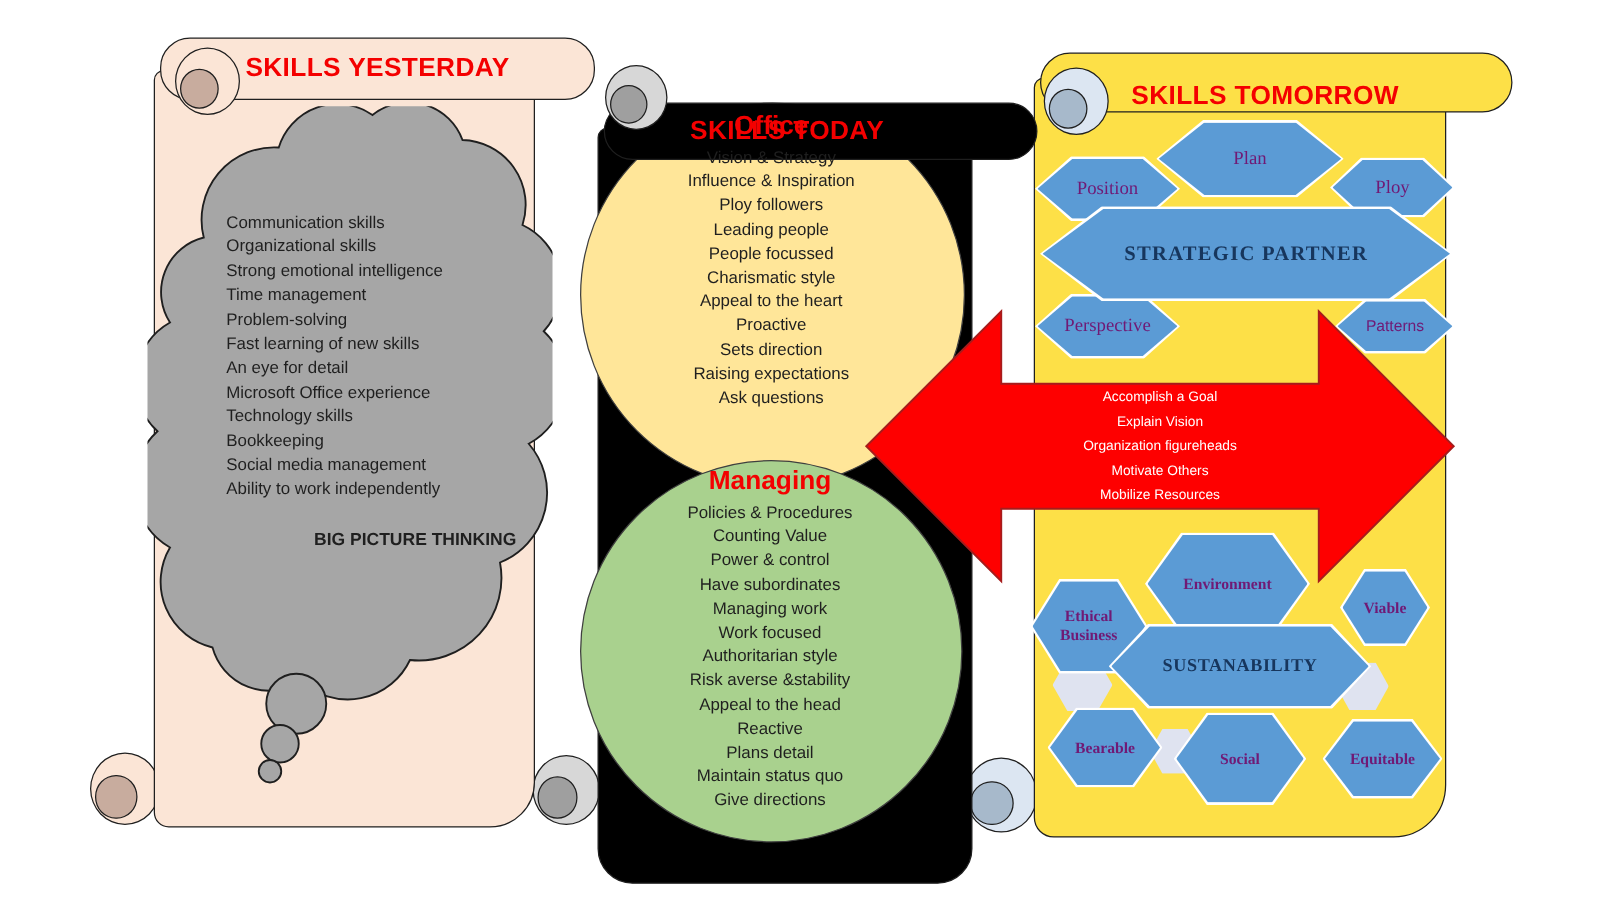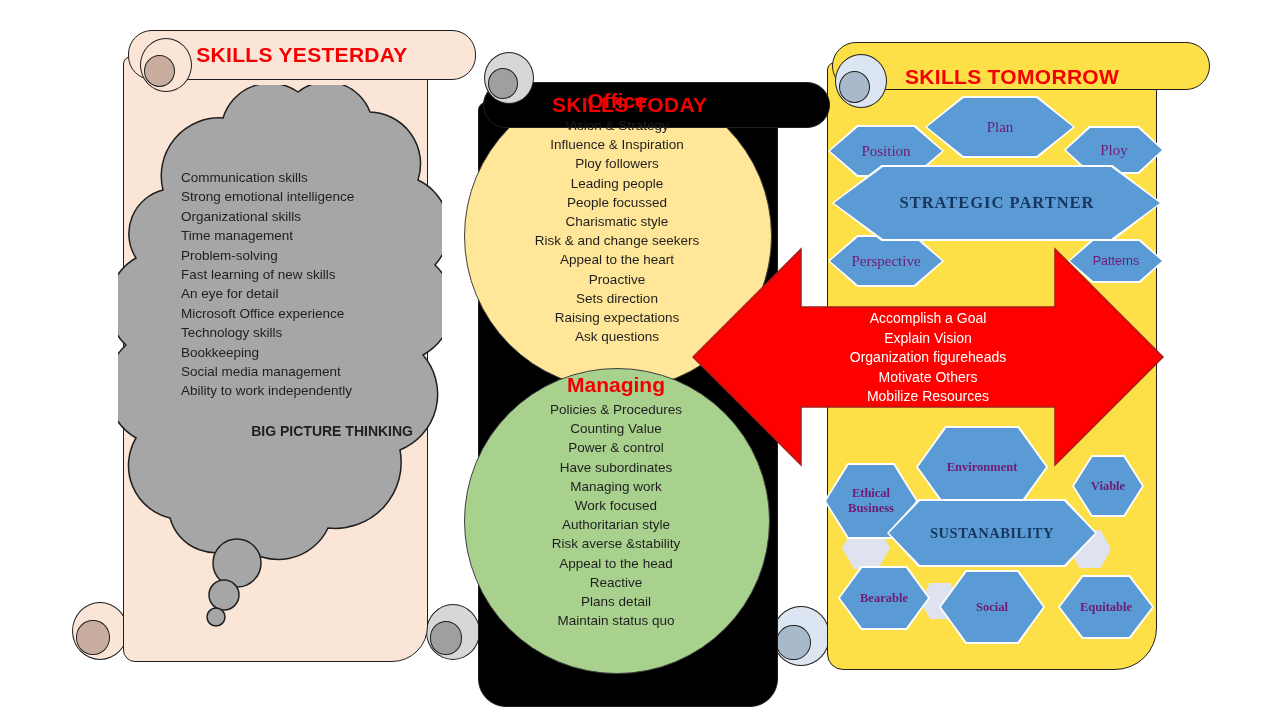--- a/index.html
+++ b/index.html
@@ -28,21 +28,21 @@
   .cloud-highlight{margin-top:21px;text-align:right;font-weight:bold;font-size:14px;color:#1f1f1f;}
 
   
   .big-circle{position:absolute;border-radius:50%;border:1.5px solid #3f3f3f;}
   .circle-content{position:absolute;text-align:center;color:#1f1f1f;font-size:13.5px;line-height:19.2px;}
   .circle-heading{font-weight:bold;color:#f40000;font-size:21px;line-height:26px;margin-bottom:2px;}
 
   
   .arrow-svg{position:absolute;left:680px;top:240px;z-index:5;}
   .arrow-text{position:absolute;left:801px;top:309px;width:254px;z-index:6;text-align:center;
-              color:#ffffff;font-size:14px;line-height:19.5px;}
+              color:#ffffff;font-size:11px;line-height:19.5px;}
 
   
   .hex{position:absolute;}
   .hex .shell{position:absolute;inset:0;background:#ffffff;}
   .hex .fill{position:absolute;inset:2px;background:#5b9bd5;}
   .hex .lbl{position:absolute;inset:0;display:flex;align-items:center;justify-content:center;
             text-align:center;font-family:"Liberation Serif",serif;font-size:15px;color:#701a75;}
   .s27 .shell,.s27 .fill{clip-path:polygon(27% 0,73% 0,100% 50%,73% 100%,27% 100%,0% 50%);}
   .s25 .shell,.s25 .fill{clip-path:polygon(25% 0,75% 0,100% 50%,75% 100%,25% 100%,0% 50%);}
   .s22 .shell,.s22 .fill{clip-path:polygon(22% 0,78% 0,100% 50%,78% 100%,22% 100%,0% 50%);}
@@ -84,22 +84,22 @@
         A 54 54 0 0 1 18 173
         A 45 45 0 0 1 45 105 Z"></path>
       <circle cx="119" cy="478" r="24" fill="#a6a6a6" stroke="#1f1f1f" stroke-width="1.5"></circle>
       <circle cx="106" cy="510" r="15" fill="#a6a6a6" stroke="#1f1f1f" stroke-width="1.5"></circle>
       <circle cx="98" cy="532" r="9" fill="#a6a6a6" stroke="#1f1f1f" stroke-width="1.5"></circle>
     </svg>
 
     <div class="cloud-text">
       <div>
           <div>Communication skills</div>
+          <div>Organizational skills</div>
           <div>Strong emotional intelligence</div>
-          <div>Organizational skills</div>
           <div>Time management</div>
           <div>Problem-solving</div>
           <div>Fast learning of new skills</div>
           <div>An eye for detail</div>
           <div>Microsoft Office experience</div>
           <div>Technology skills</div>
           <div>Bookkeeping</div>
           <div>Social media management</div>
           <div>Ability to work independently</div>
         </div>
@@ -118,21 +118,20 @@
     <div class="big-circle" style="left:464px;top:82px;width:306px;height:306px;background:#ffe699;z-index:3;"></div>
     <div class="circle-content" style="left:464px;top:88px;width:306px;z-index:6;">
       <div class="circle-heading">Office</div>
       <div>
           <div>Vision &amp; Strategy</div>
           <div>Influence &amp; Inspiration</div>
           <div>Ploy followers</div>
           <div>Leading people</div>
           <div>People focussed</div>
           <div>Charismatic style</div>
-          <div>Risk &amp; and change seekers</div>
           <div>Appeal to the heart</div>
           <div>Proactive</div>
           <div>Sets direction</div>
           <div>Raising expectations</div>
           <div>Ask questions</div>
         </div>
     </div>
 
     <div class="big-circle" style="left:464px;top:368px;width:304px;height:304px;background:#a9d18e;z-index:6;"></div>
     <div class="circle-content" style="left:464px;top:372px;width:304px;z-index:7;">
@@ -143,20 +142,21 @@
           <div>Power &amp; control</div>
           <div>Have subordinates</div>
           <div>Managing work</div>
           <div>Work focused</div>
           <div>Authoritarian style</div>
           <div>Risk averse &amp;stability</div>
           <div>Appeal to the head</div>
           <div>Reactive</div>
           <div>Plans detail</div>
           <div>Maintain status quo</div>
+          <div>Give directions</div>
         </div>
     </div>
   </div>
 
   <div class="p-tom">
     <div class="curl" style="left:772px;top:606px;width:56px;height:58px;z-index:0;"></div>
     <div class="scroll-body" style="left:827px;top:62px;width:328px;height:606px;border-radius:8px 8px 42px 16px;z-index:1;"></div>
     <div class="scroll-banner" style="left:832px;top:42px;width:378px;height:48px;justify-content:flex-start;padding-left:72px;box-sizing:border-box;z-index:4;">
       <span class="banner-title">SKILLS TOMORROW</span>
     </div>

